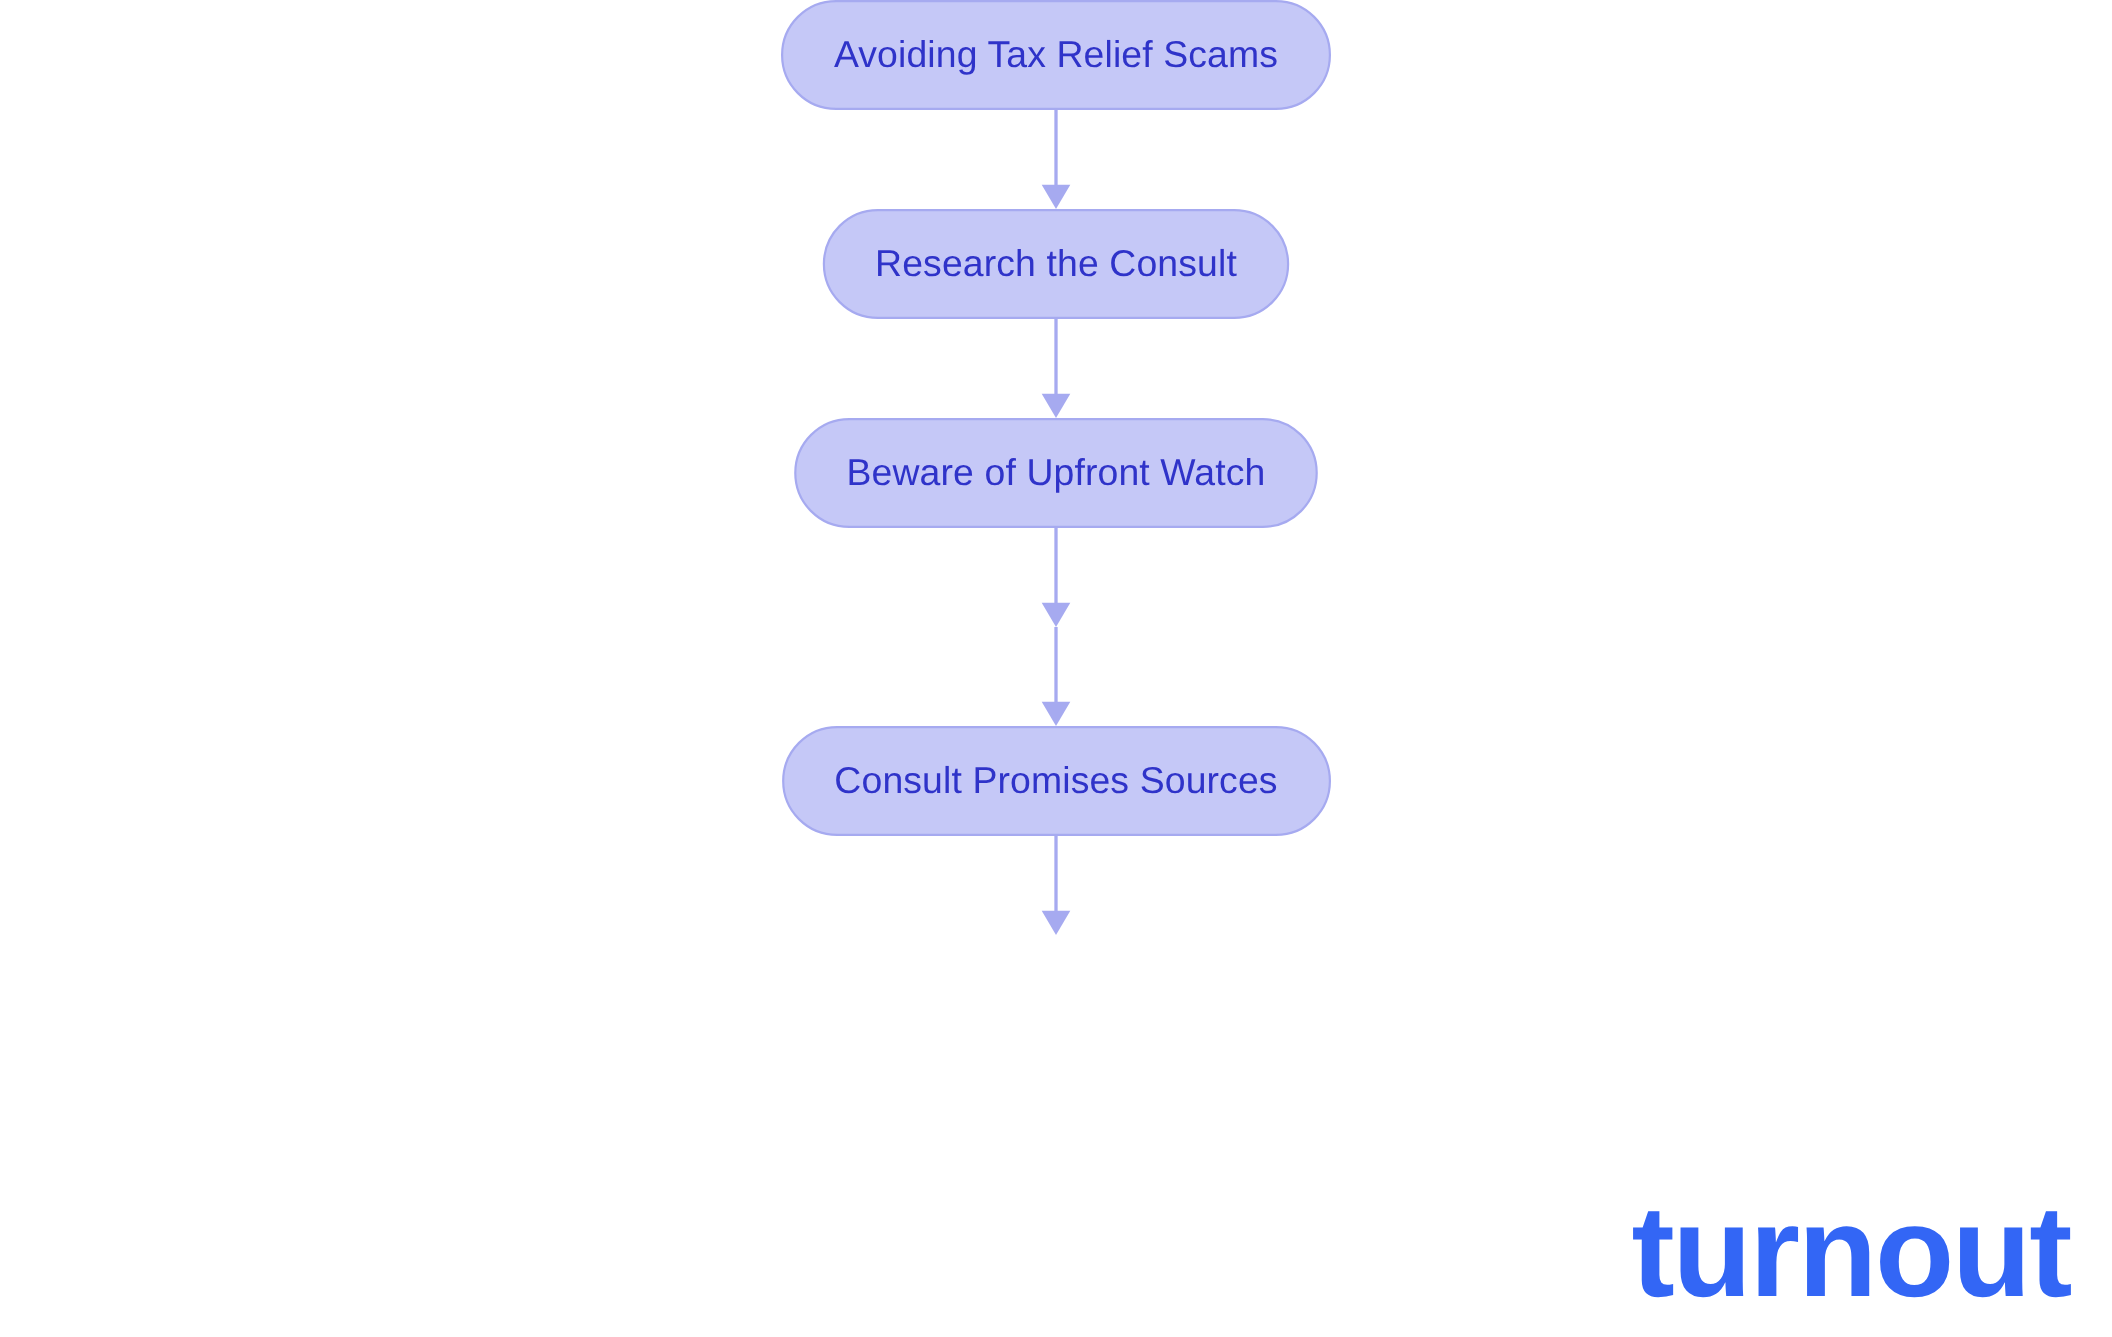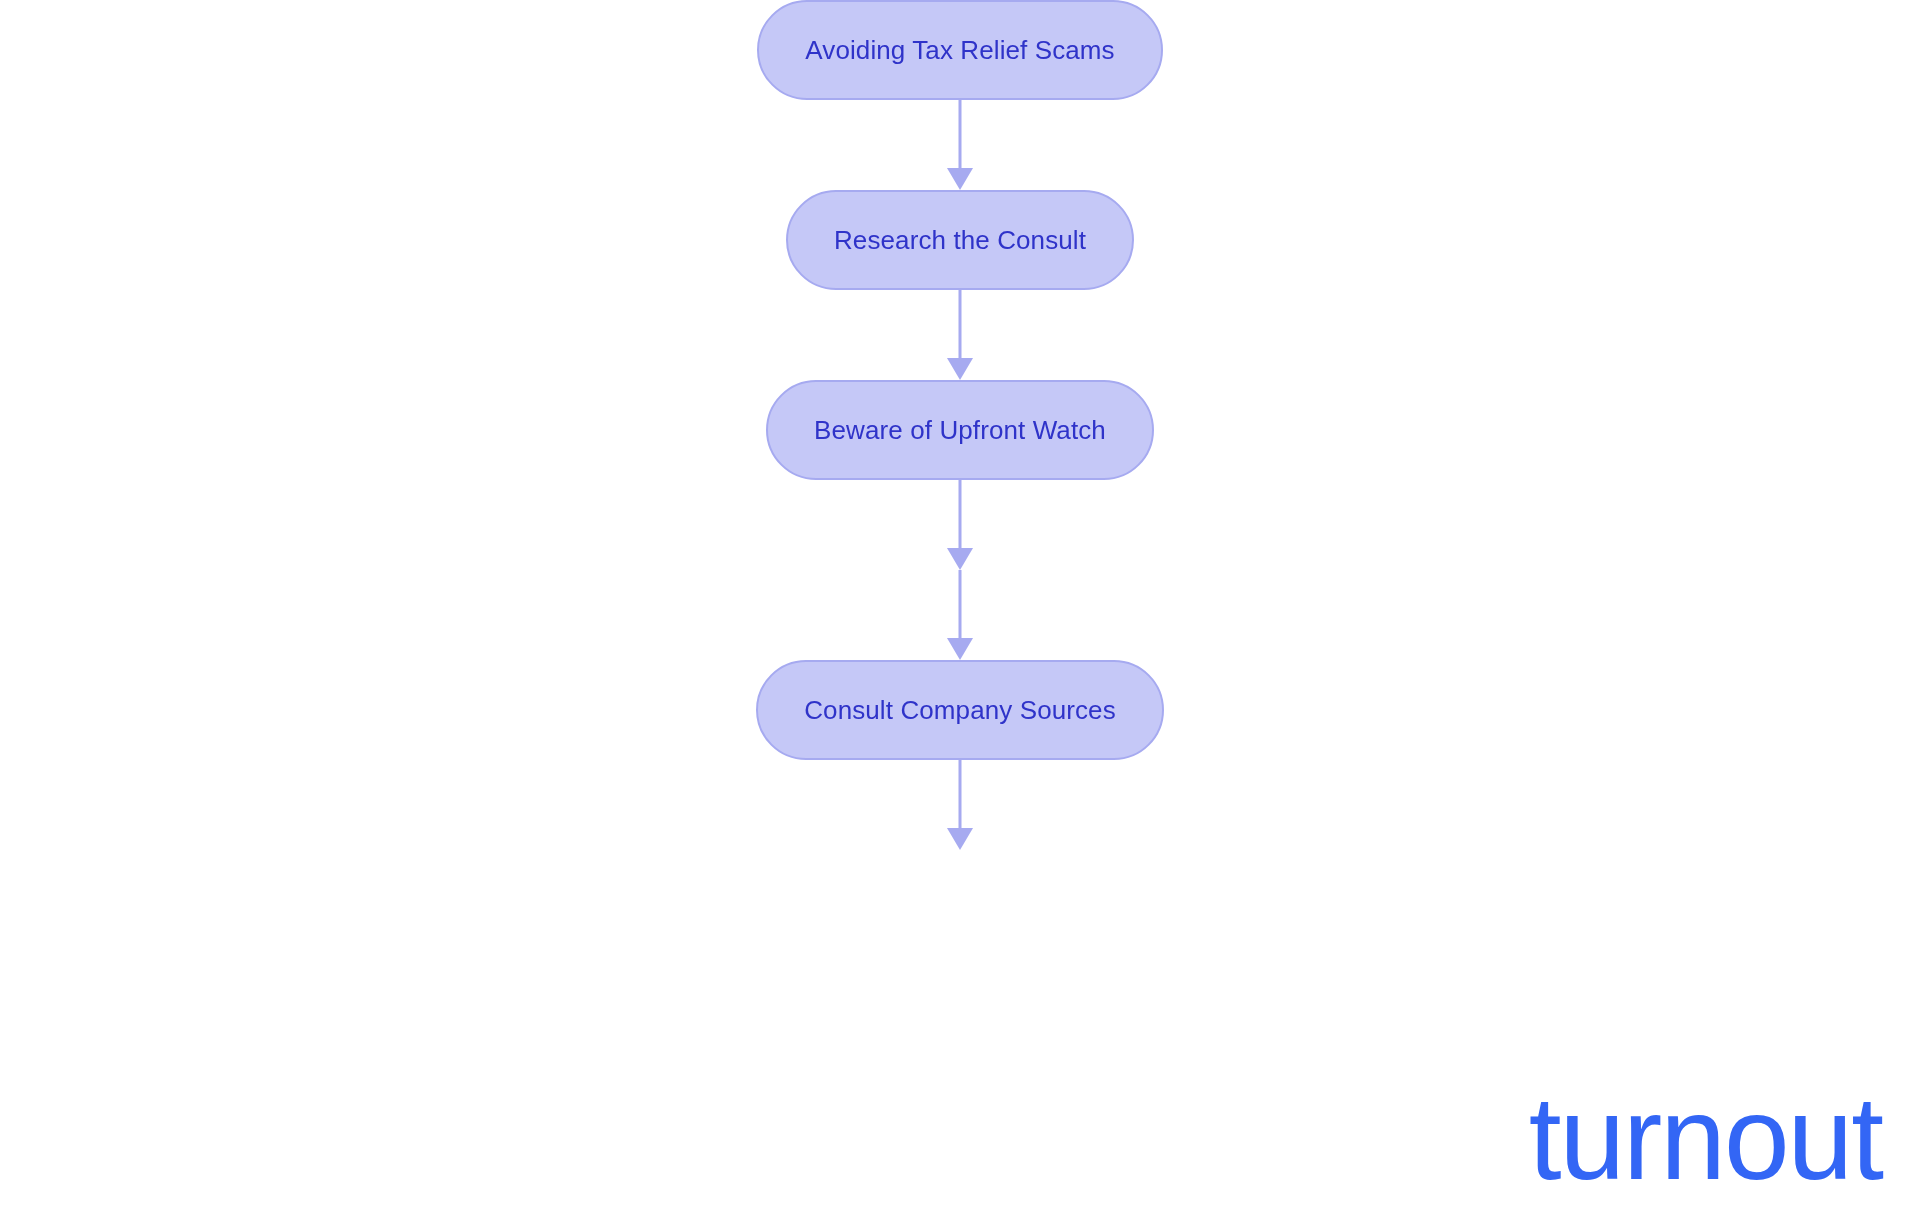--- a/index.html
+++ b/index.html
@@ -41,21 +41,21 @@
     border-radius: 50px;
     display: flex;
     align-items: center;
     justify-content: center;
     padding: 0 46px;
     white-space: nowrap;
   }
 
   .node-label {
     color: #2f33c9;
-    font-size: 26px;
+    font-size: 34px;
     font-family: "Liberation Sans", sans-serif;
     font-weight: 400;
     letter-spacing: 0.1px;
     line-height: 1;
   }
 
   .connector {
     width: 40px;
     height: 90px;
     position: relative;
@@ -80,21 +80,21 @@
     border-right: 13px solid transparent;
     border-top: 22px solid #a6aaf0;
   }
 
   #brand-logo {
     position: absolute;
     right: 38px;
     bottom: 18px;
     color: #3366f5;
     font-size: 118px;
-    font-weight: 400;
+    font-weight: 700;
     font-family: "Liberation Sans", sans-serif;
     letter-spacing: -2px;
     line-height: 1;
   }
 </style>
 </head>
 <body>
 
 <div id="flowchart-canvas">
 
@@ -127,21 +127,21 @@
       <div class="head"></div>
     </div>
 
 
     <div class="connector">
       <div class="stem"></div>
       <div class="head"></div>
     </div>
 
     <div class="node">
-      <span class="node-label">Consult Company Sources</span>
+      <span class="node-label">Consult Promises Sources</span>
     </div>
 
     <div class="connector">
       <div class="stem"></div>
       <div class="head"></div>
     </div>
 
 
   </div>
 

